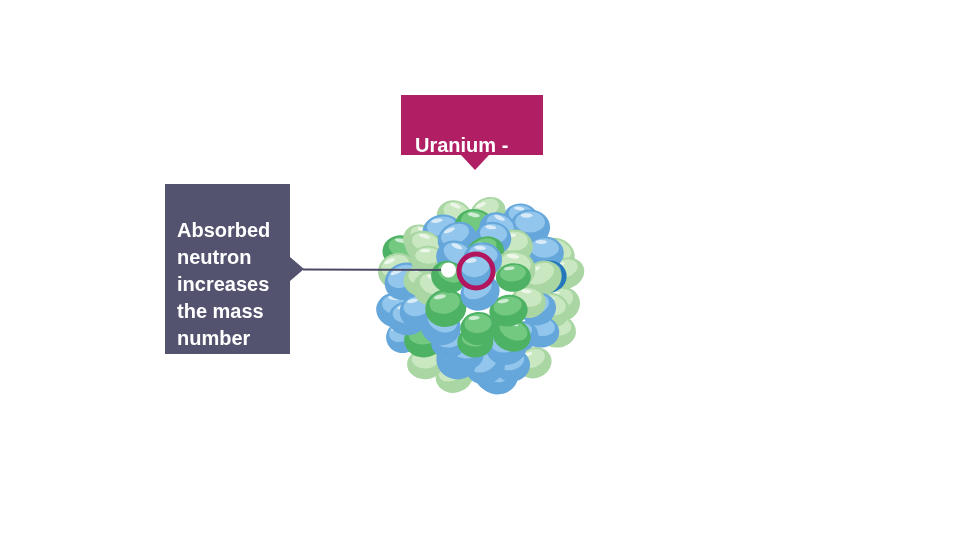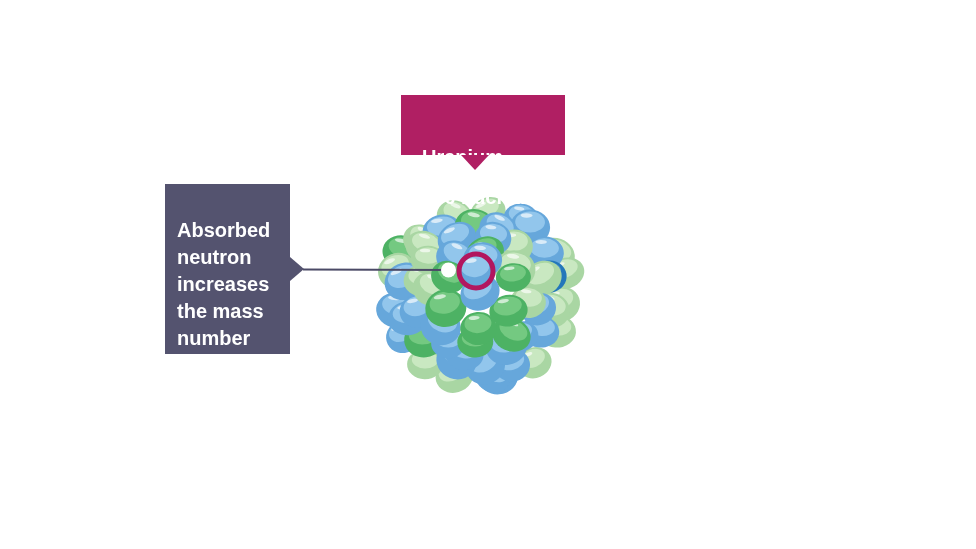--- a/index.html
+++ b/index.html
@@ -22,24 +22,24 @@
   }
   .callout{
     position:absolute;
     color:#ffffff;
     font-weight:bold;
     white-space:pre-line;
     box-sizing:border-box;
   }
   .callout .tail{position:absolute;width:0;height:0;}
   .uranium-callout{
-    left:401px;top:95px;width:164px;height:60px;
+    left:401px;top:95px;width:142px;height:60px;
     background:var(--magenta);
-    font-size:20px;line-height:40px;
-    padding:2px 0 0 21px;
+    font-size:20px;line-height:32px;
+    padding:2px 0 0 14px;
   }
   .uranium-callout .tail{
     left:60px;bottom:-15px;
     border-left:14px solid transparent;
     border-right:14px solid transparent;
     border-top:15px solid var(--magenta);
   }
   .neutron-callout{
     left:165px;top:184px;width:125px;height:170px;
     background:var(--slate);

